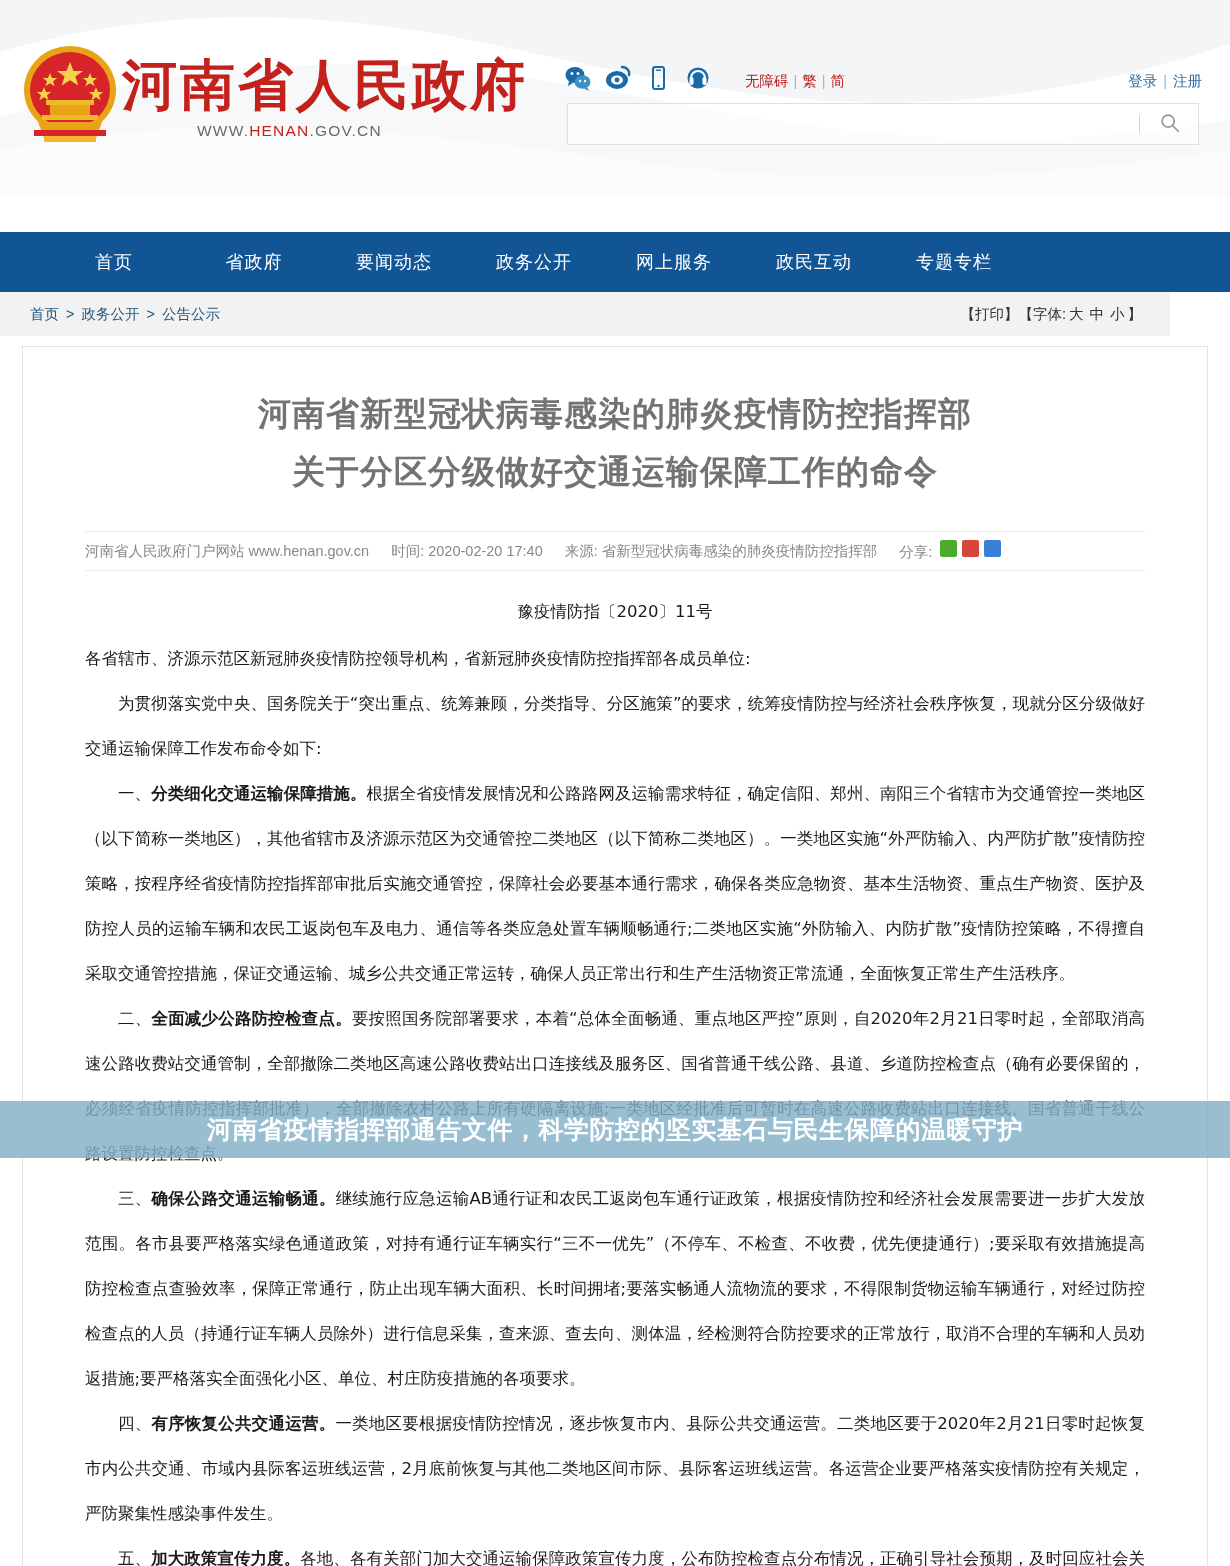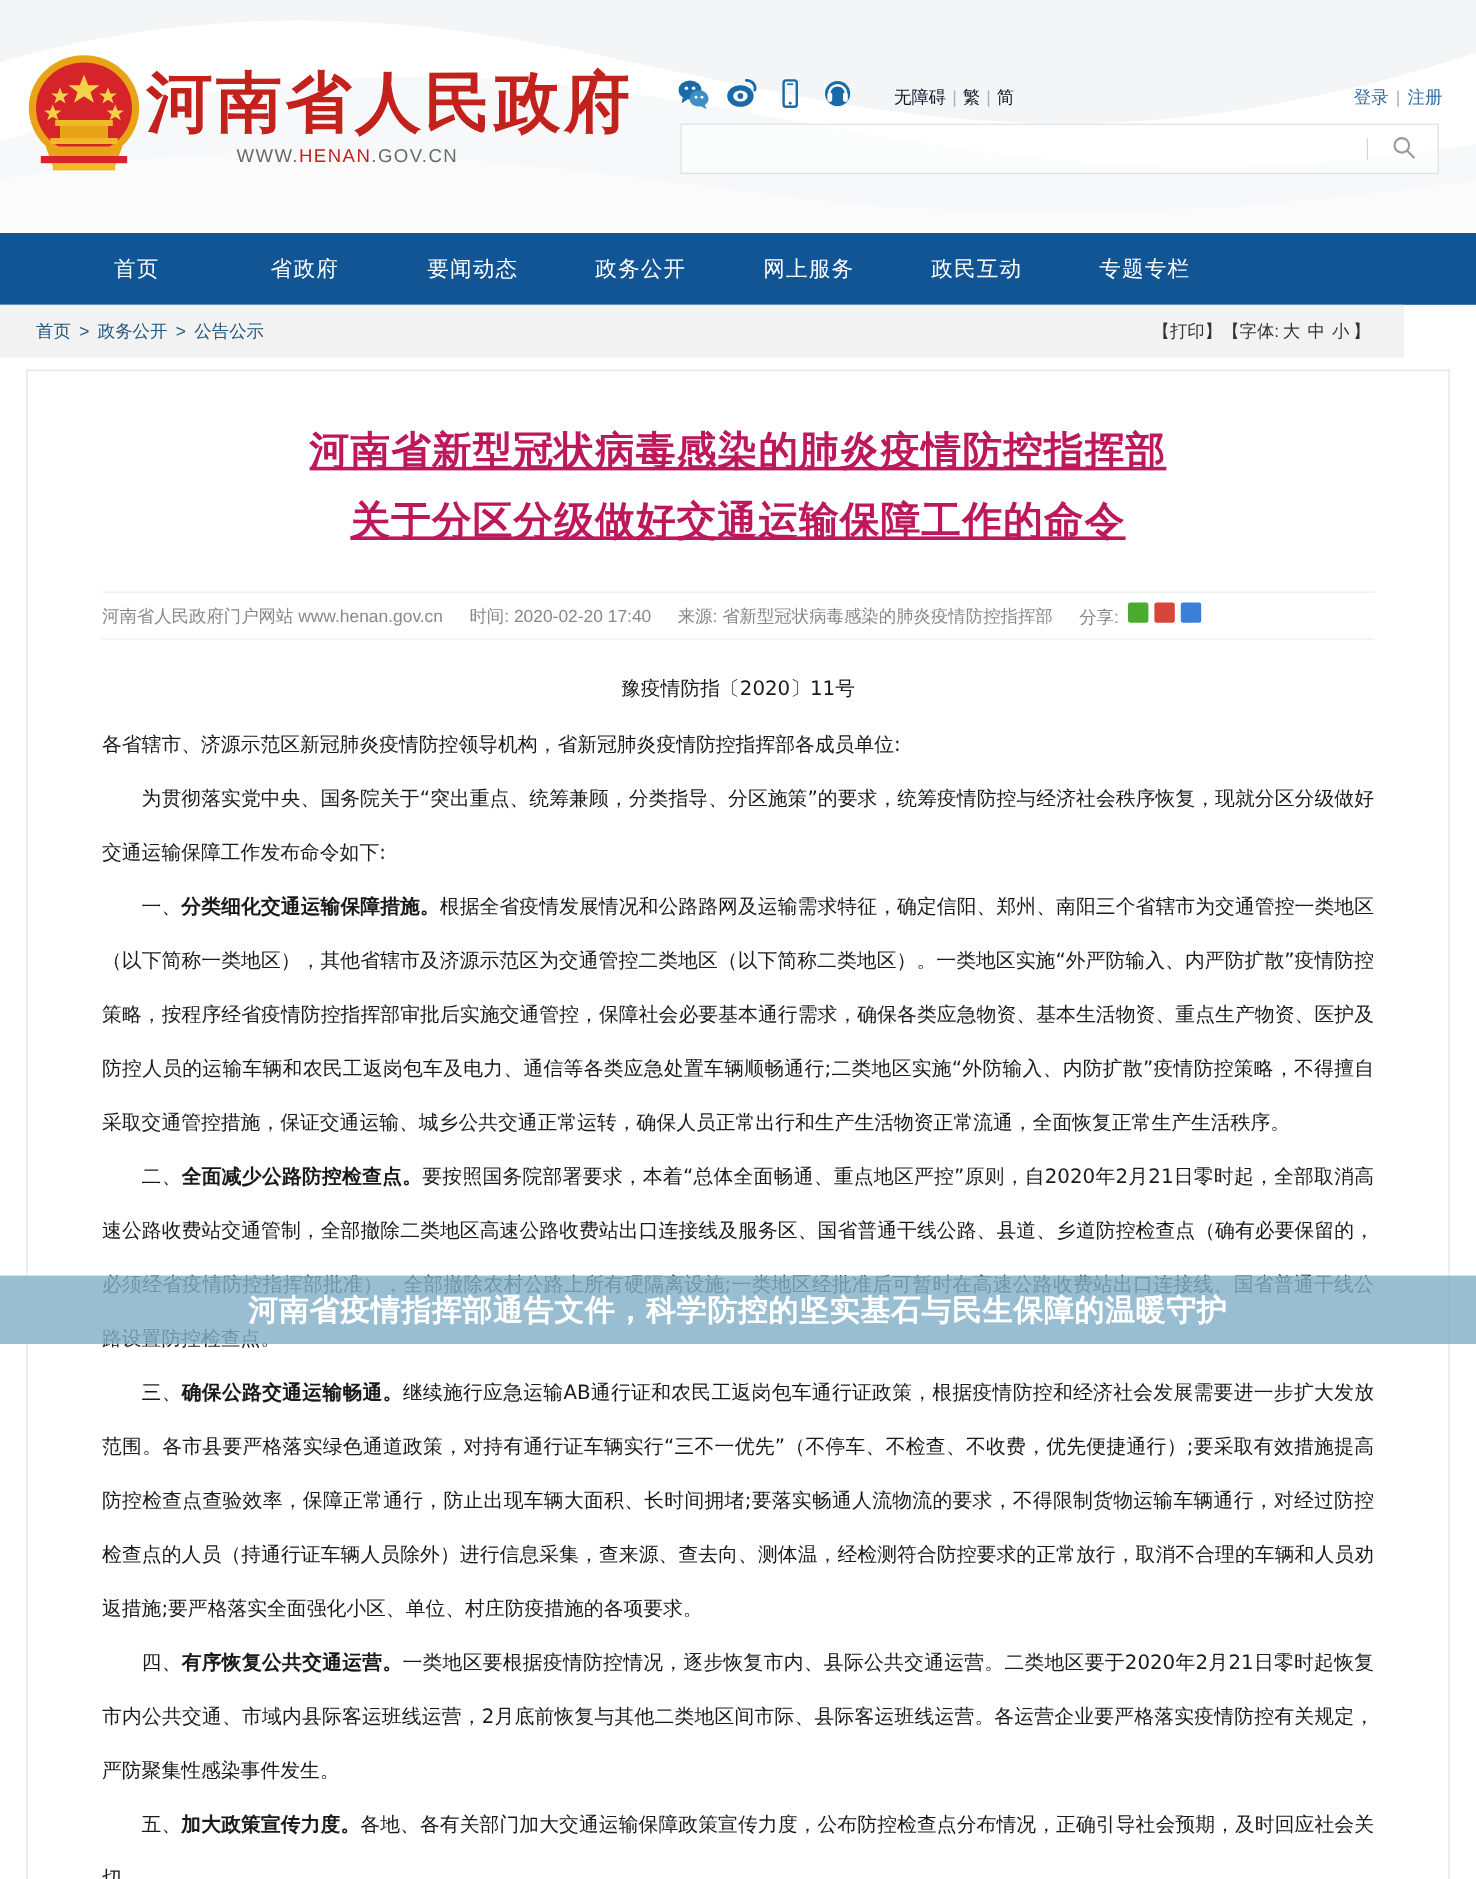--- a/index.html
+++ b/index.html
@@ -8,21 +8,21 @@
     height: 1566px;
     overflow: hidden;
     background: #ffffff;
     font-family: "Liberation Sans", "DejaVu Sans", sans-serif;
   }
 
   
   .header {
     position: relative;
     width: 1230px;
-    height: 194px;
+    height: 232px;
     background: #ffffff;
     overflow: hidden;
   }
   .header-wave {
     position: absolute;
     inset: 0;
     width: 1230px;
     height: 196px;
   }
   .header-inner {
@@ -73,21 +73,21 @@
   .sicon { width: 26px; height: 28px; display: block; }
 
   .lang-links {
     position: absolute;
     left: 745px;
     top: 72px;
     font-size: 14.5px;
     color: #2f6ca0;
     white-space: nowrap;
   }
-  .lang-links a { color: #0f172a; text-decoration: none; }
+  .lang-links a { color: #b91c1c; text-decoration: none; }
   .lang-links .sep { color: #9bb4c9; margin: 0 5px; }
 
   .auth-links {
     position: absolute;
     right: 28px;
     top: 72px;
     font-size: 14.5px;
     color: #2f6ca0;
     white-space: nowrap;
   }
@@ -196,28 +196,27 @@
     border: 1px solid #e3e3e3;
     border-bottom: none;
     background: #ffffff;
     padding: 38px 0 0 0;
     min-height: 1200px;
     position: relative;
   }
 
   .doc-title {
     text-align: center;
-    color: #be185d;
+    color: #737373;
     font-size: 33px;
     font-weight: bold;
     line-height: 58px;
     letter-spacing: 1px;
     padding: 0 60px;
     font-family: "DejaVu Sans", "Liberation Sans", sans-serif;
-    text-decoration: underline;
   }
 
   .meta-bar {
     margin: 30px 62px 0 62px;
     border-top: 1px solid #ececec;
     border-bottom: 1px solid #ececec;
     height: 40px;
     display: flex;
     align-items: center;
     font-size: 14.5px;

